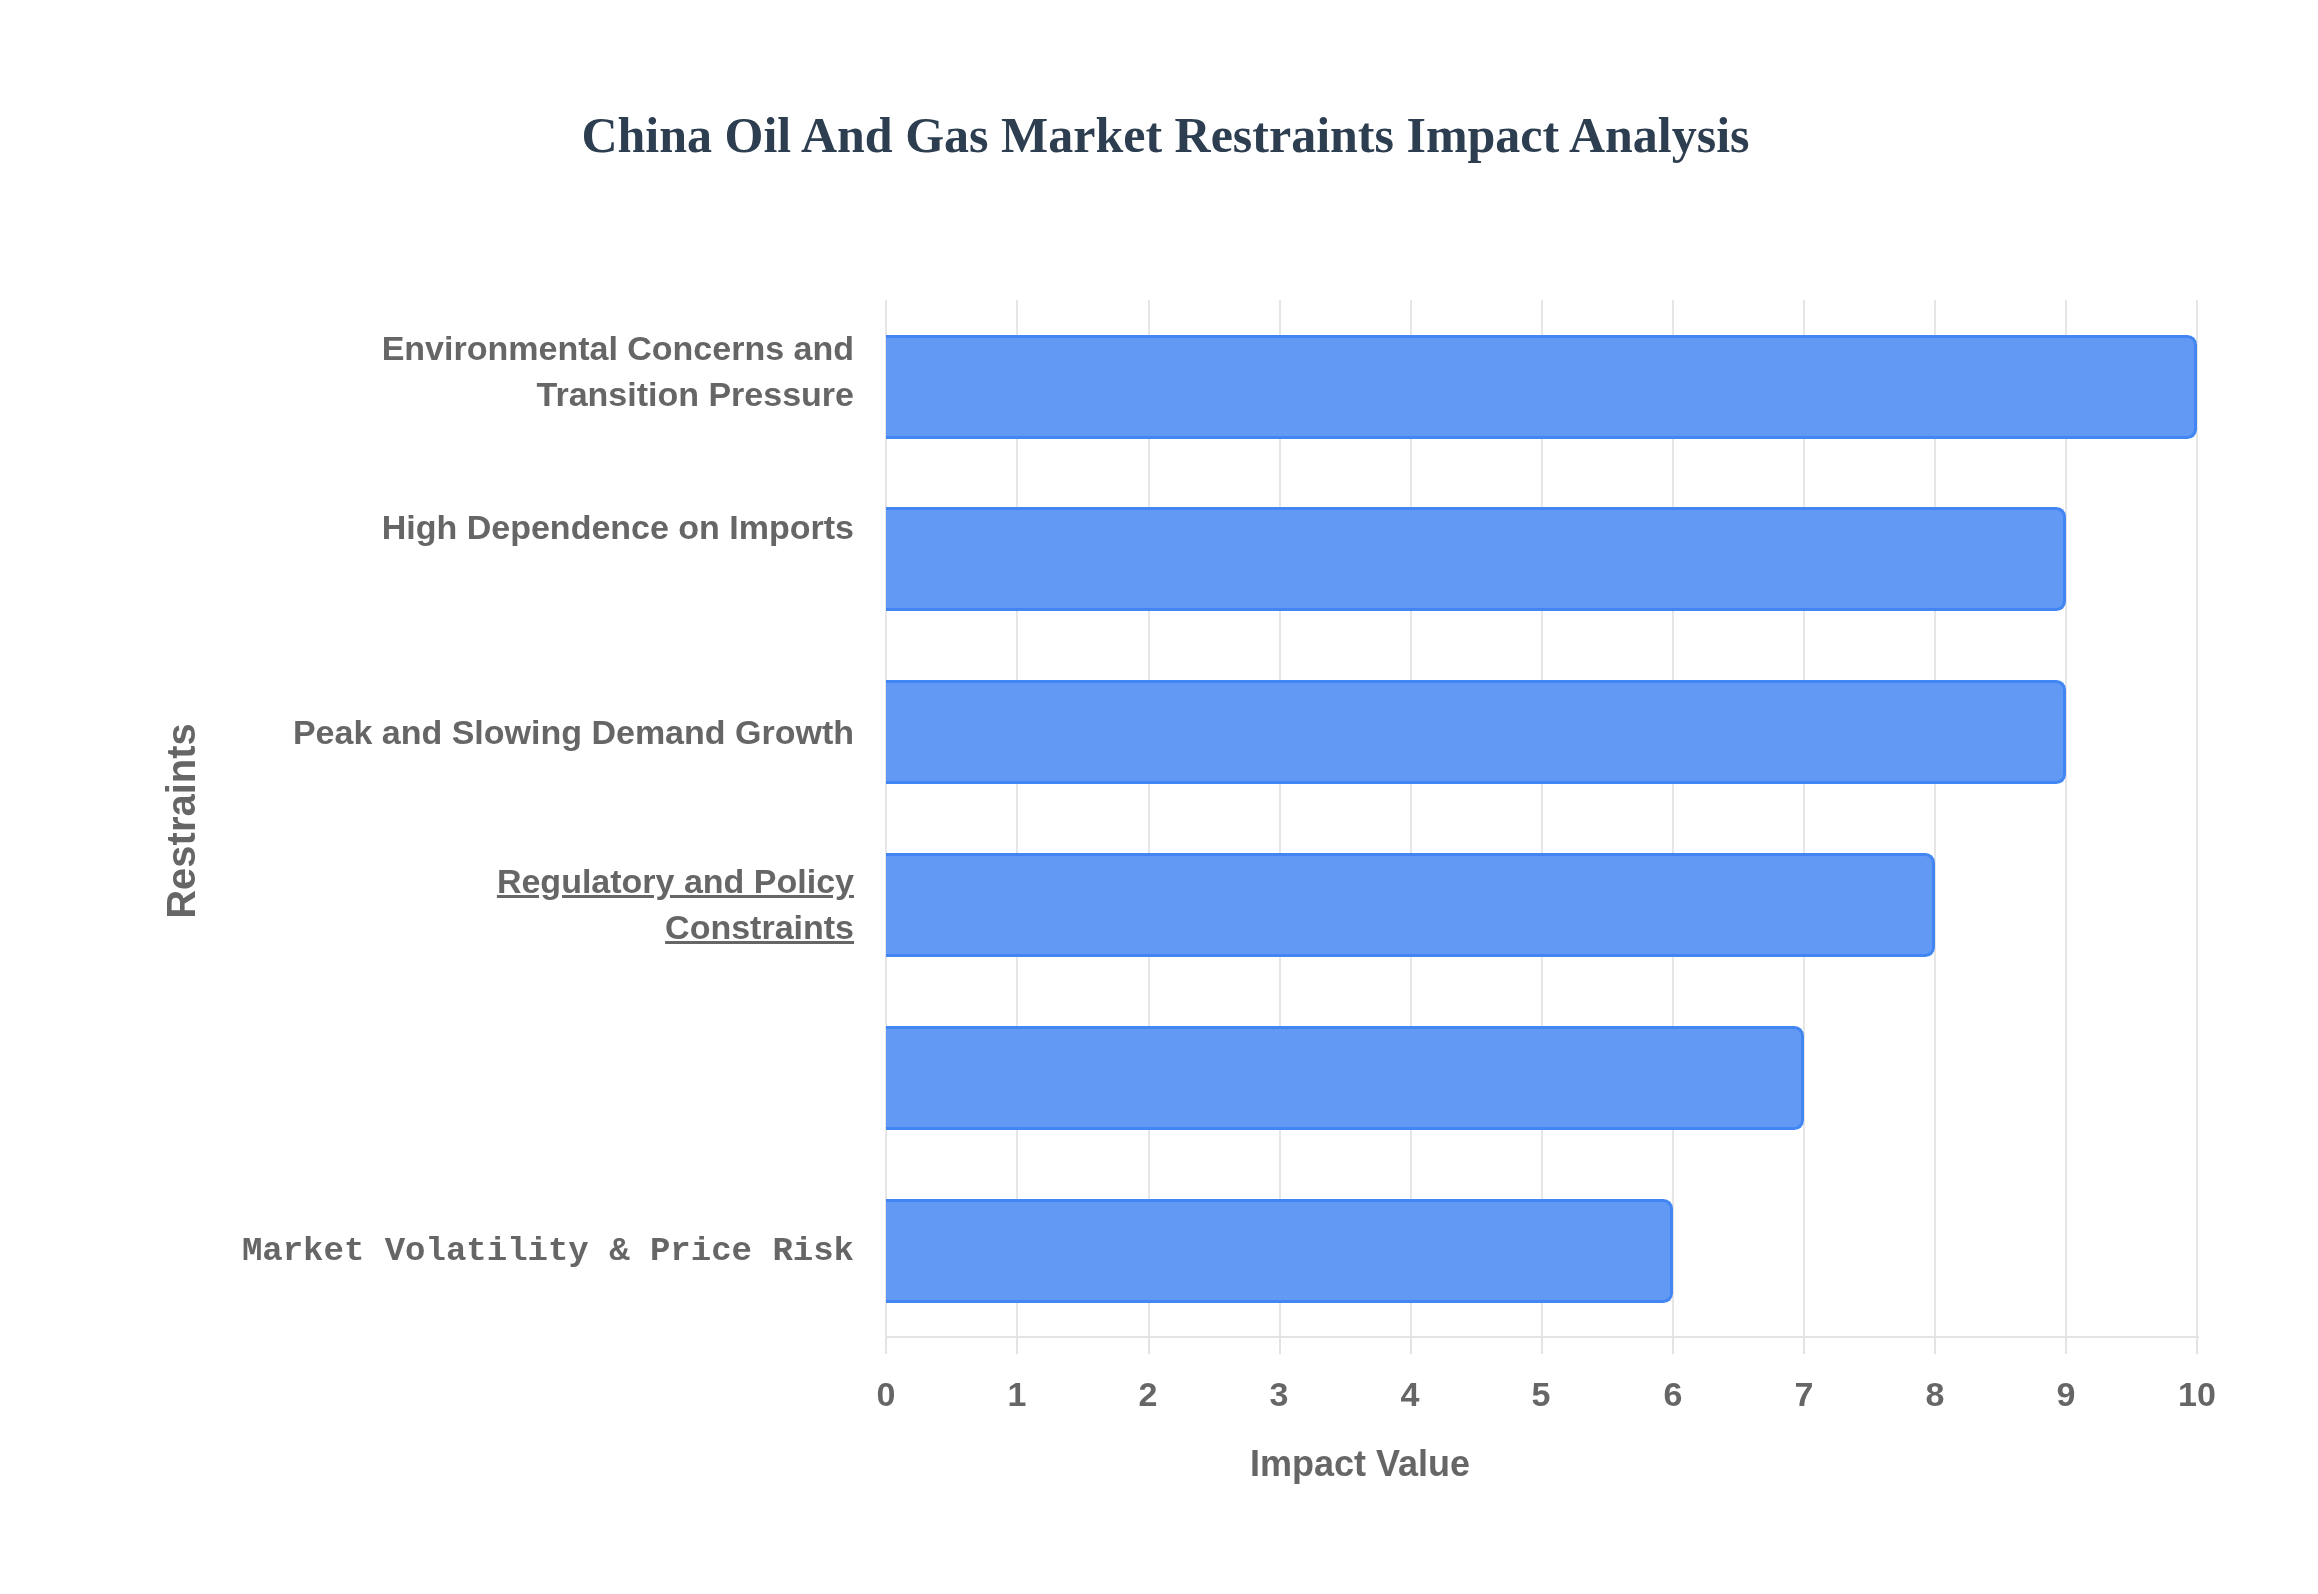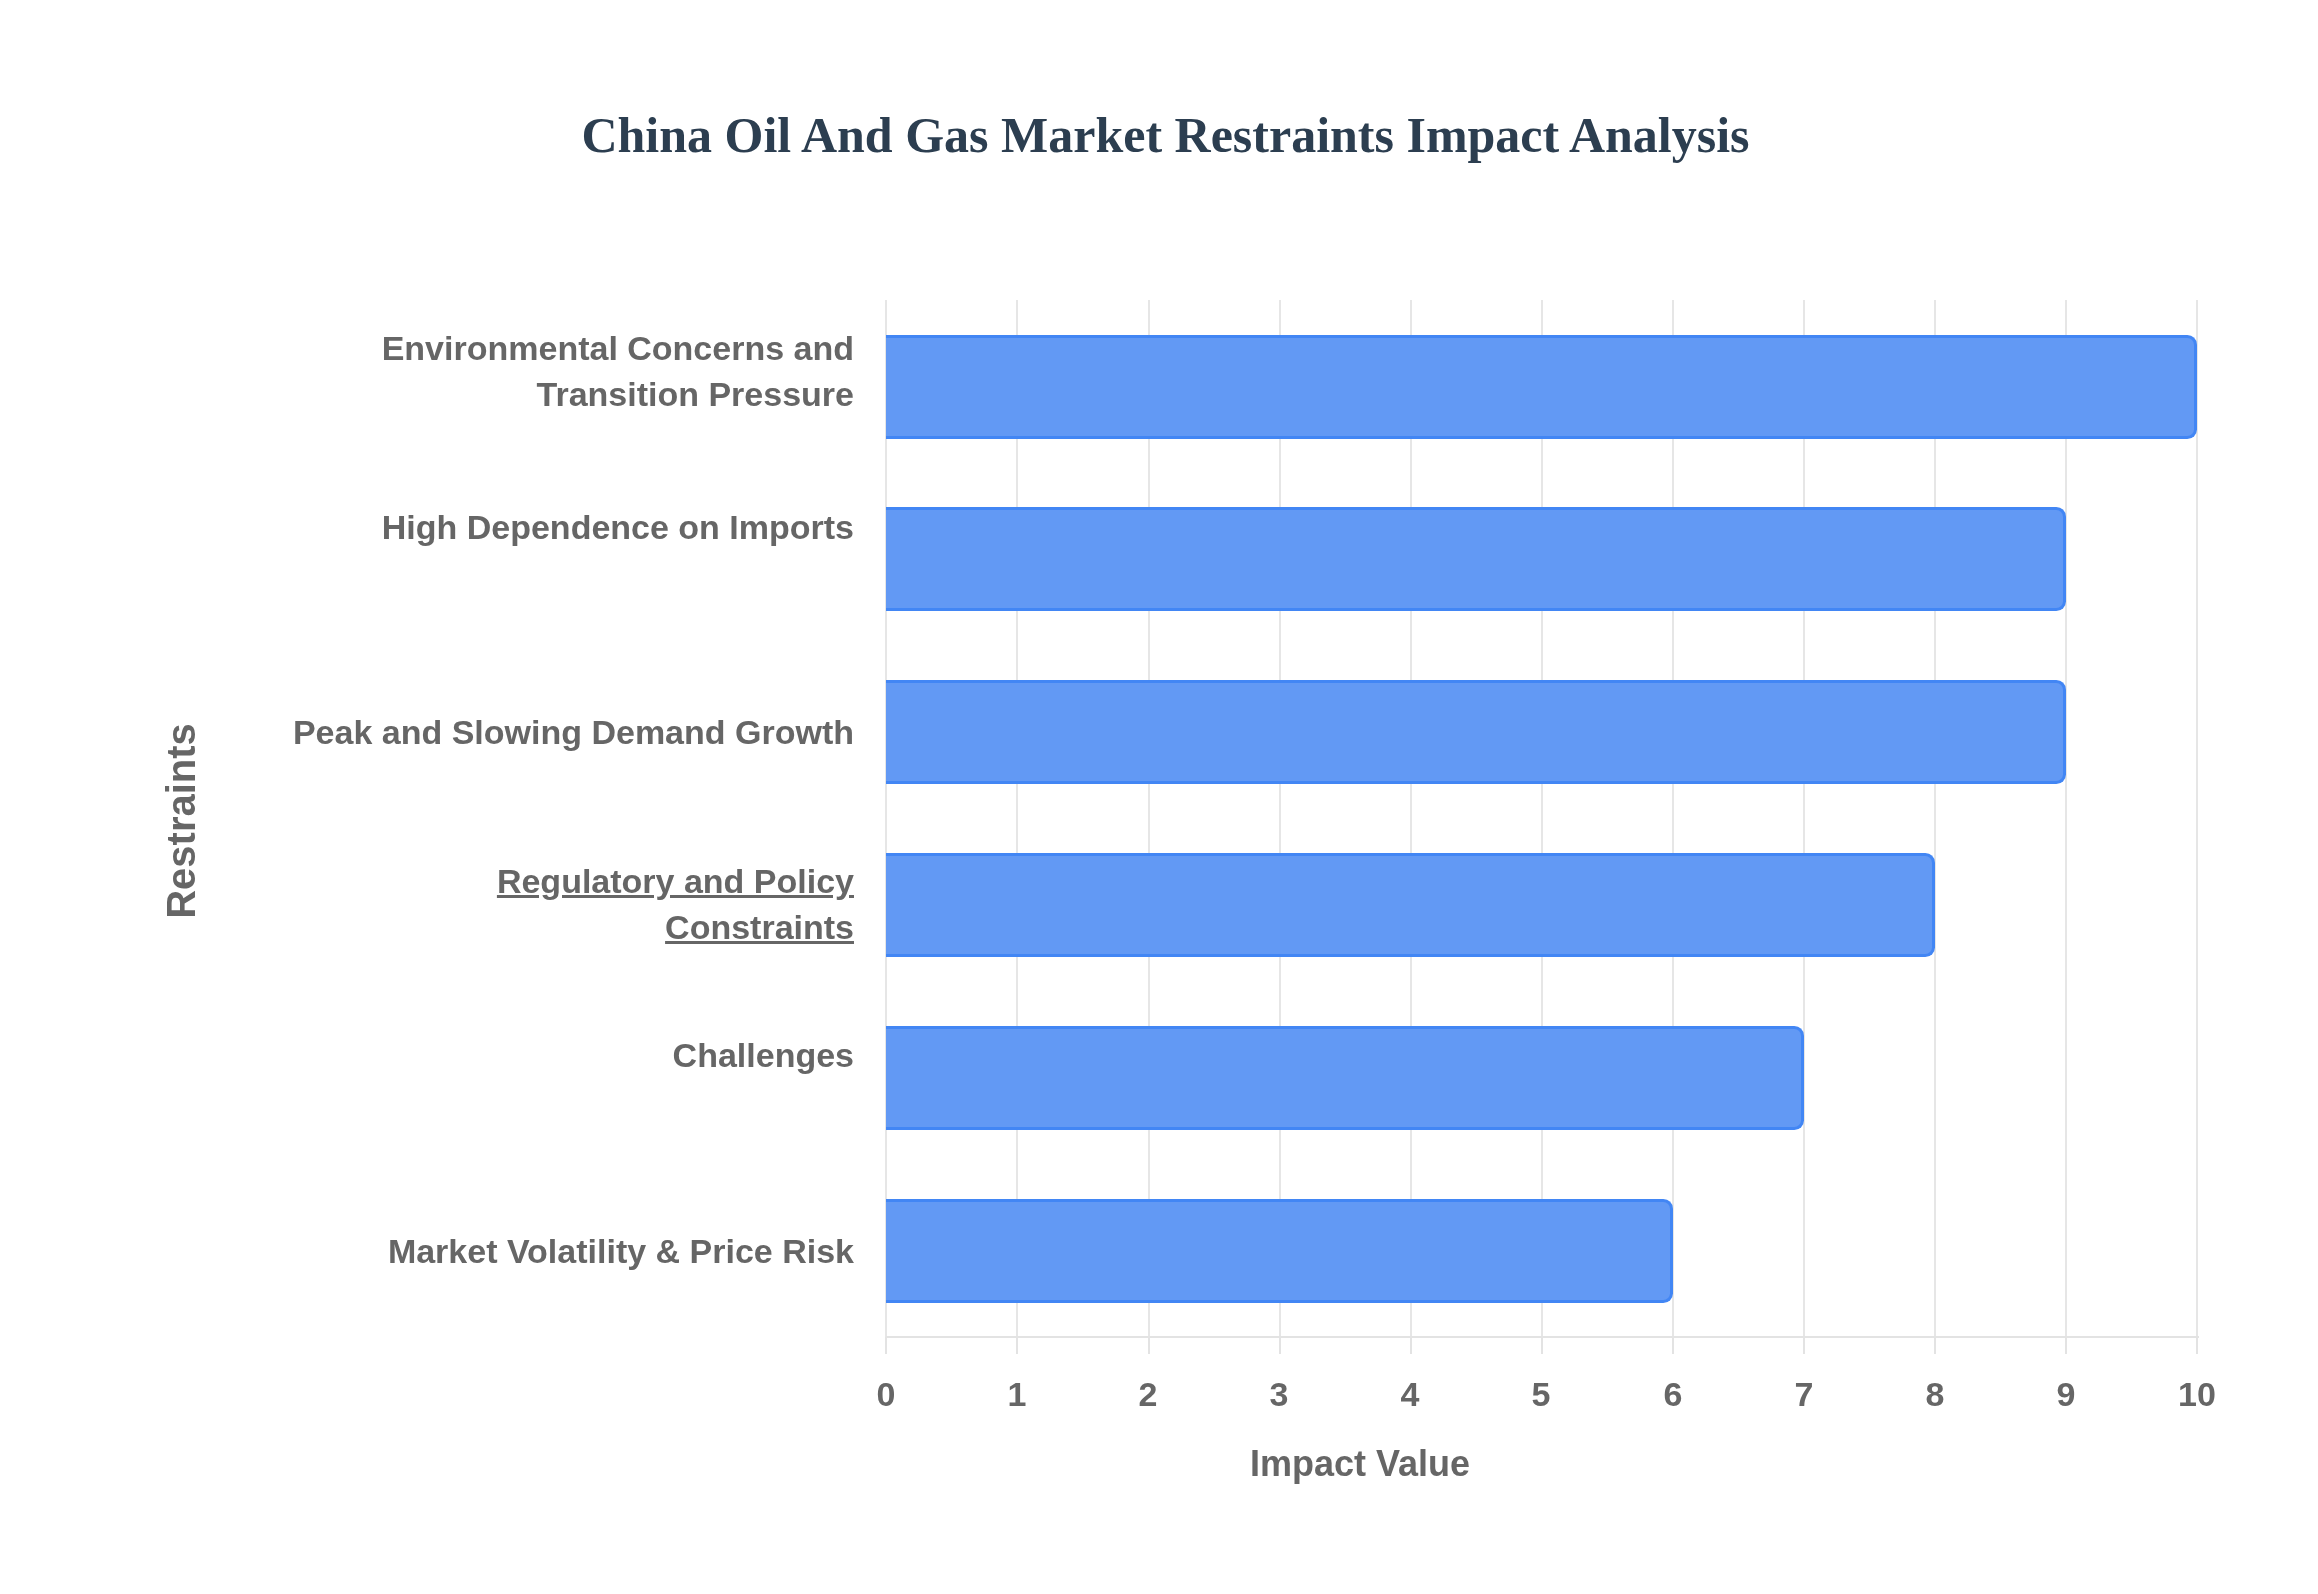--- a/index.html
+++ b/index.html
@@ -76,18 +76,17 @@
     <div>High Dependence on Imports</div>
   </div>
 <div class="ylabel" style="top: 709px;">
     <div>Peak and Slowing Demand Growth</div>
   </div>
 <div class="ylabel" style="top: 858px; text-decoration: underline;">
     <div>Regulatory and Policy</div>
     <div>Constraints</div>
   </div>
 <div class="ylabel" style="top: 1032px;">
-    <div>Challenges</div>
   </div>
-<div class="ylabel" style="top: 1228px;">
+<div class="ylabel" style="top: 1228px; font-family: Liberation Mono, monospace;">
     <div>Market Volatility &amp; Price Risk</div>
   </div>
 
 
 </body></html>

